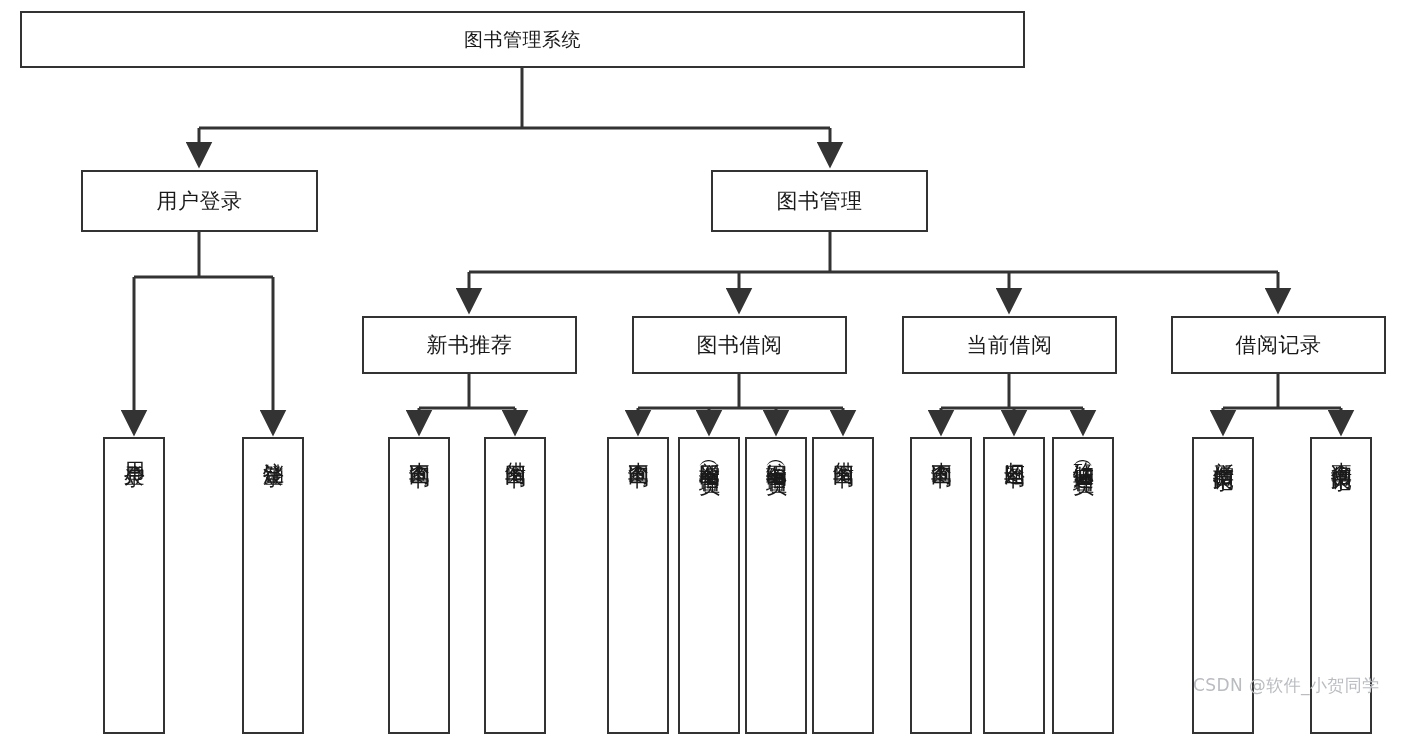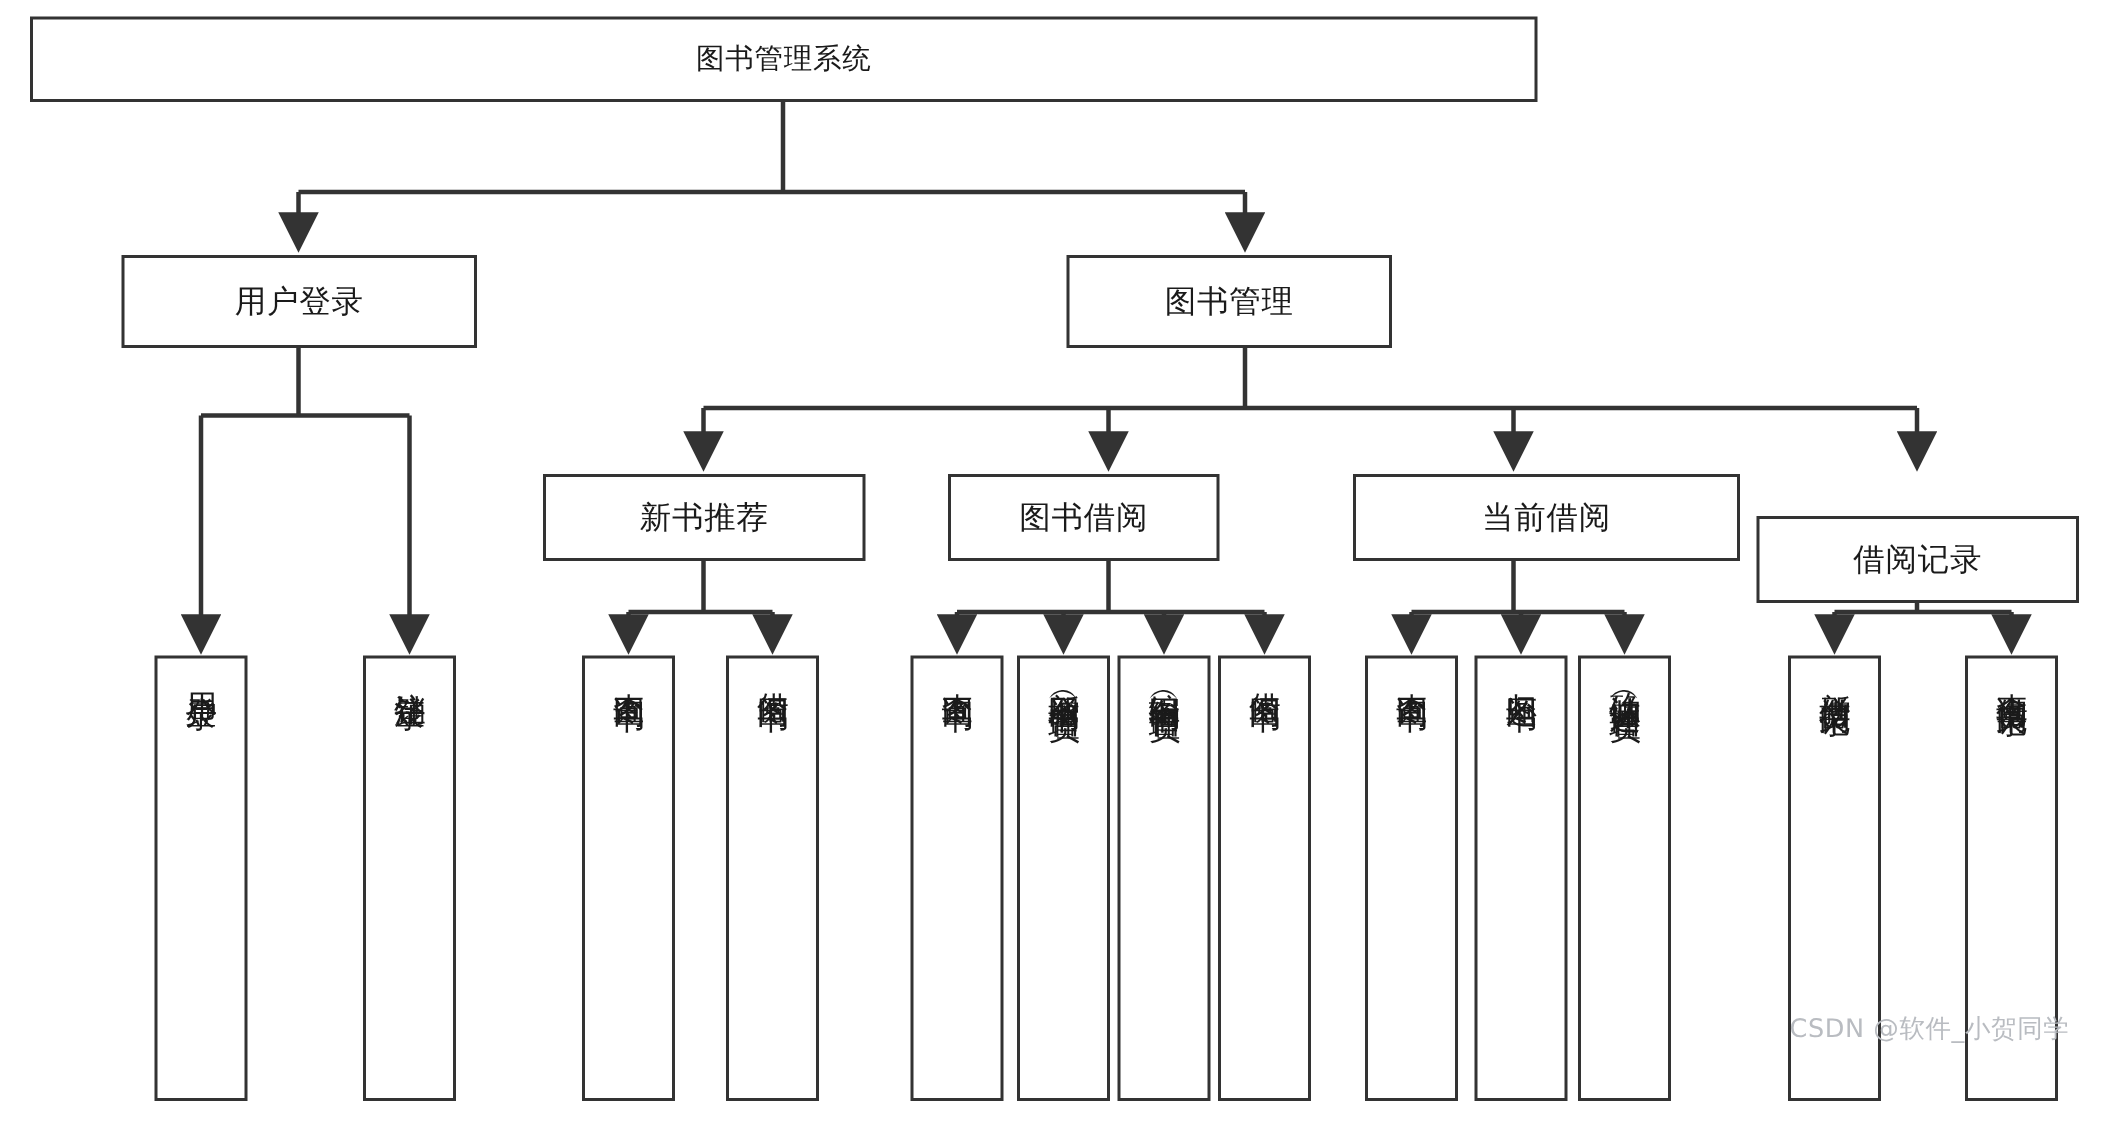--- a/index.html
+++ b/index.html
@@ -131,27 +131,27 @@
   <div class="node horiz" style="left:81px; top:170px; width:237px; height:62px;">
     <span class="lbl">用户登录</span>
   </div>
   <div class="node horiz" style="left:711px; top:170px; width:217px; height:62px;">
     <span class="lbl">图书管理</span>
   </div>
 
   <div class="node horiz" style="left:362px; top:316px; width:215px; height:58px;justify-content:center;">
     <span class="lbl">新书推荐</span>
   </div>
-  <div class="node horiz" style="left:632px; top:316px; width:181px; height:58px;">
+  <div class="node horiz" style="left:632px; top:316px; width:215px; height:58px;">
     <span class="lbl">图书借阅</span>
   </div>
-  <div class="node horiz" style="left:902px; top:316px; width:258px; height:58px;">
+  <div class="node horiz" style="left:902px; top:316px; width:215px; height:58px;">
     <span class="lbl">当前借阅</span>
   </div>
-  <div class="node horiz" style="left:1171px; top:316px; width:215px; height:58px;margin-top:28px;">
+  <div class="node horiz" style="left:1171px; top:316px; width:215px; height:58px;">
     <span class="lbl">借阅记录</span>
   </div>
 
   <div class="node vert" style="left:103px; top:437px; width:62px; height:297px;">
     <span class="lbl">用户登录</span>
   </div>
   <div class="node vert" style="left:242px; top:437px; width:62px; height:297px;">
     <span class="lbl">注销登录</span>
   </div>
   <div class="node vert" style="left:388px; top:437px; width:62px; height:297px;">

